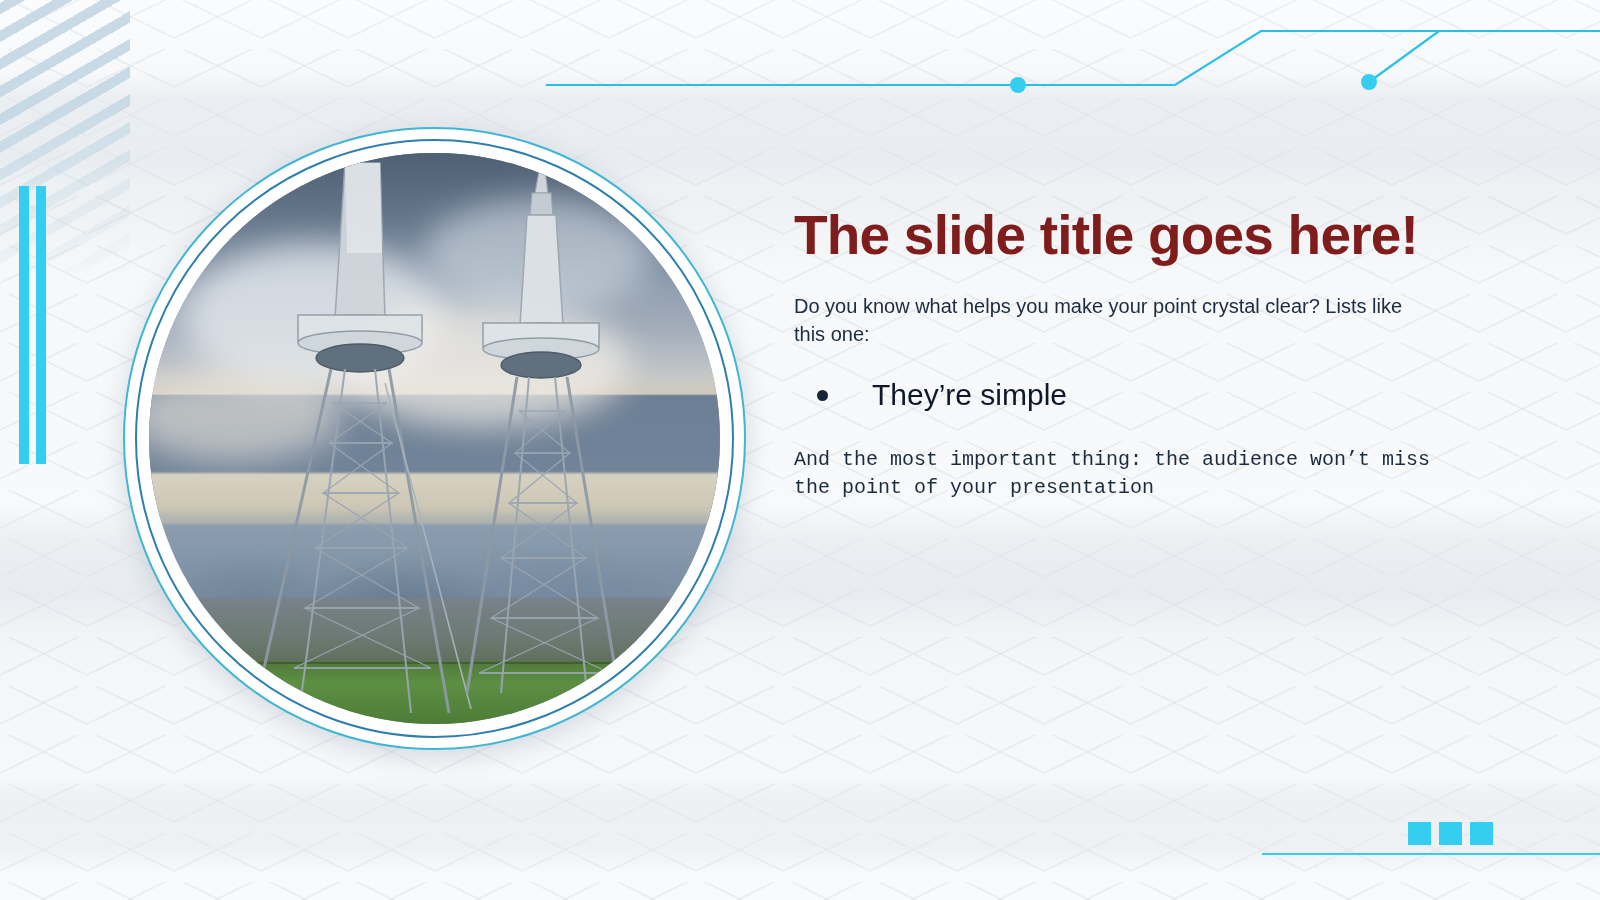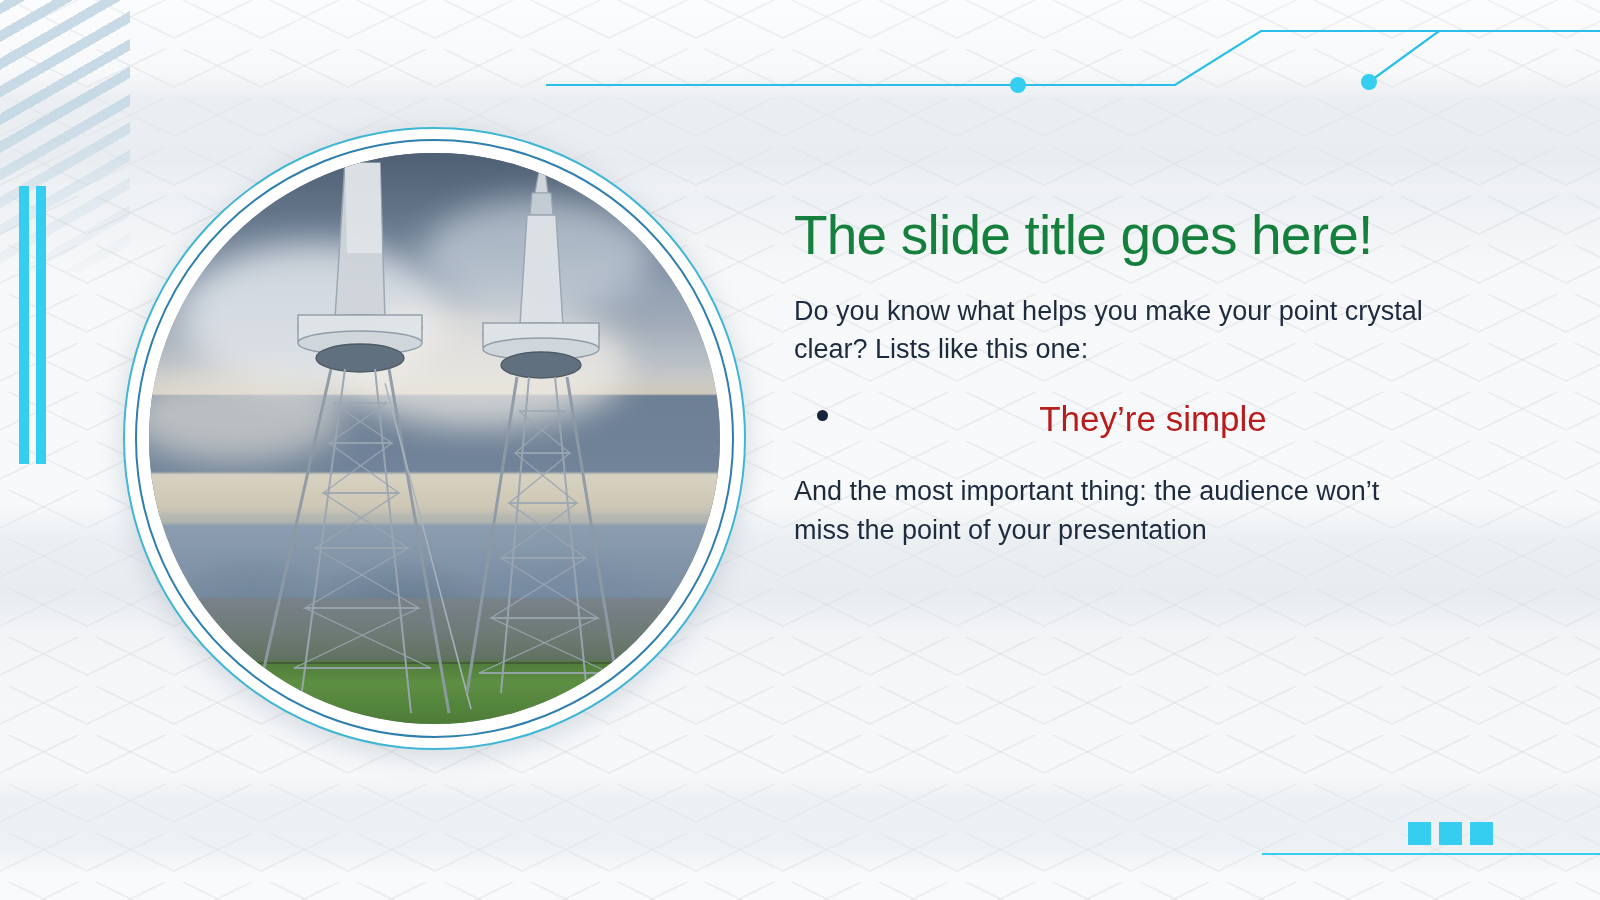--- a/index.html
+++ b/index.html
@@ -208,56 +208,55 @@
   .content {
     position: absolute;
     left: 794px;
     top: 196px;
     width: 640px;
   }
   .title {
     margin: 0;
     font-size: 55px;
     line-height: 1.42;
-    font-weight: normal;
+    font-weight: bold;
     letter-spacing: -0.8px;
-    color: #15803d;
+    color: #7f1d1d;
   }
   .para {
     margin: 18px 0 0 0;
-    font-size: 27px;
+    font-size: 20px;
     line-height: 1.42;
     color: #1d2b3f;
     font-weight: normal;
   }
   .bullets {
     list-style: none;
     margin: 26px 0 0 0;
     padding: 0;
   }
   .bullets li {
     position: relative;
-    font-size: 35px;
+    font-size: 30px;
     line-height: 1.36;
-    color: #b91c1c;
+    color: #0f172a;
     padding-left: 78px;
     margin-bottom: 2px;
-    text-align: center;
   }
   .bullets li::before {
     content: "";
     position: absolute;
     left: 23px;
     top: 15px;
     width: 11px;
     height: 11px;
     border-radius: 50%;
     background: #17253c;
   }
-  .para.closing { margin-top: 30px; }
+  .para.closing { margin-top: 30px; font-family: Liberation Mono, monospace; }
 </style>
 </head>
 <body>
 
 <div id="slide">
 
   <div class="bg-base"></div>
   <div class="bg-zigzag"></div>
   <div class="bg-bands"></div>
 

